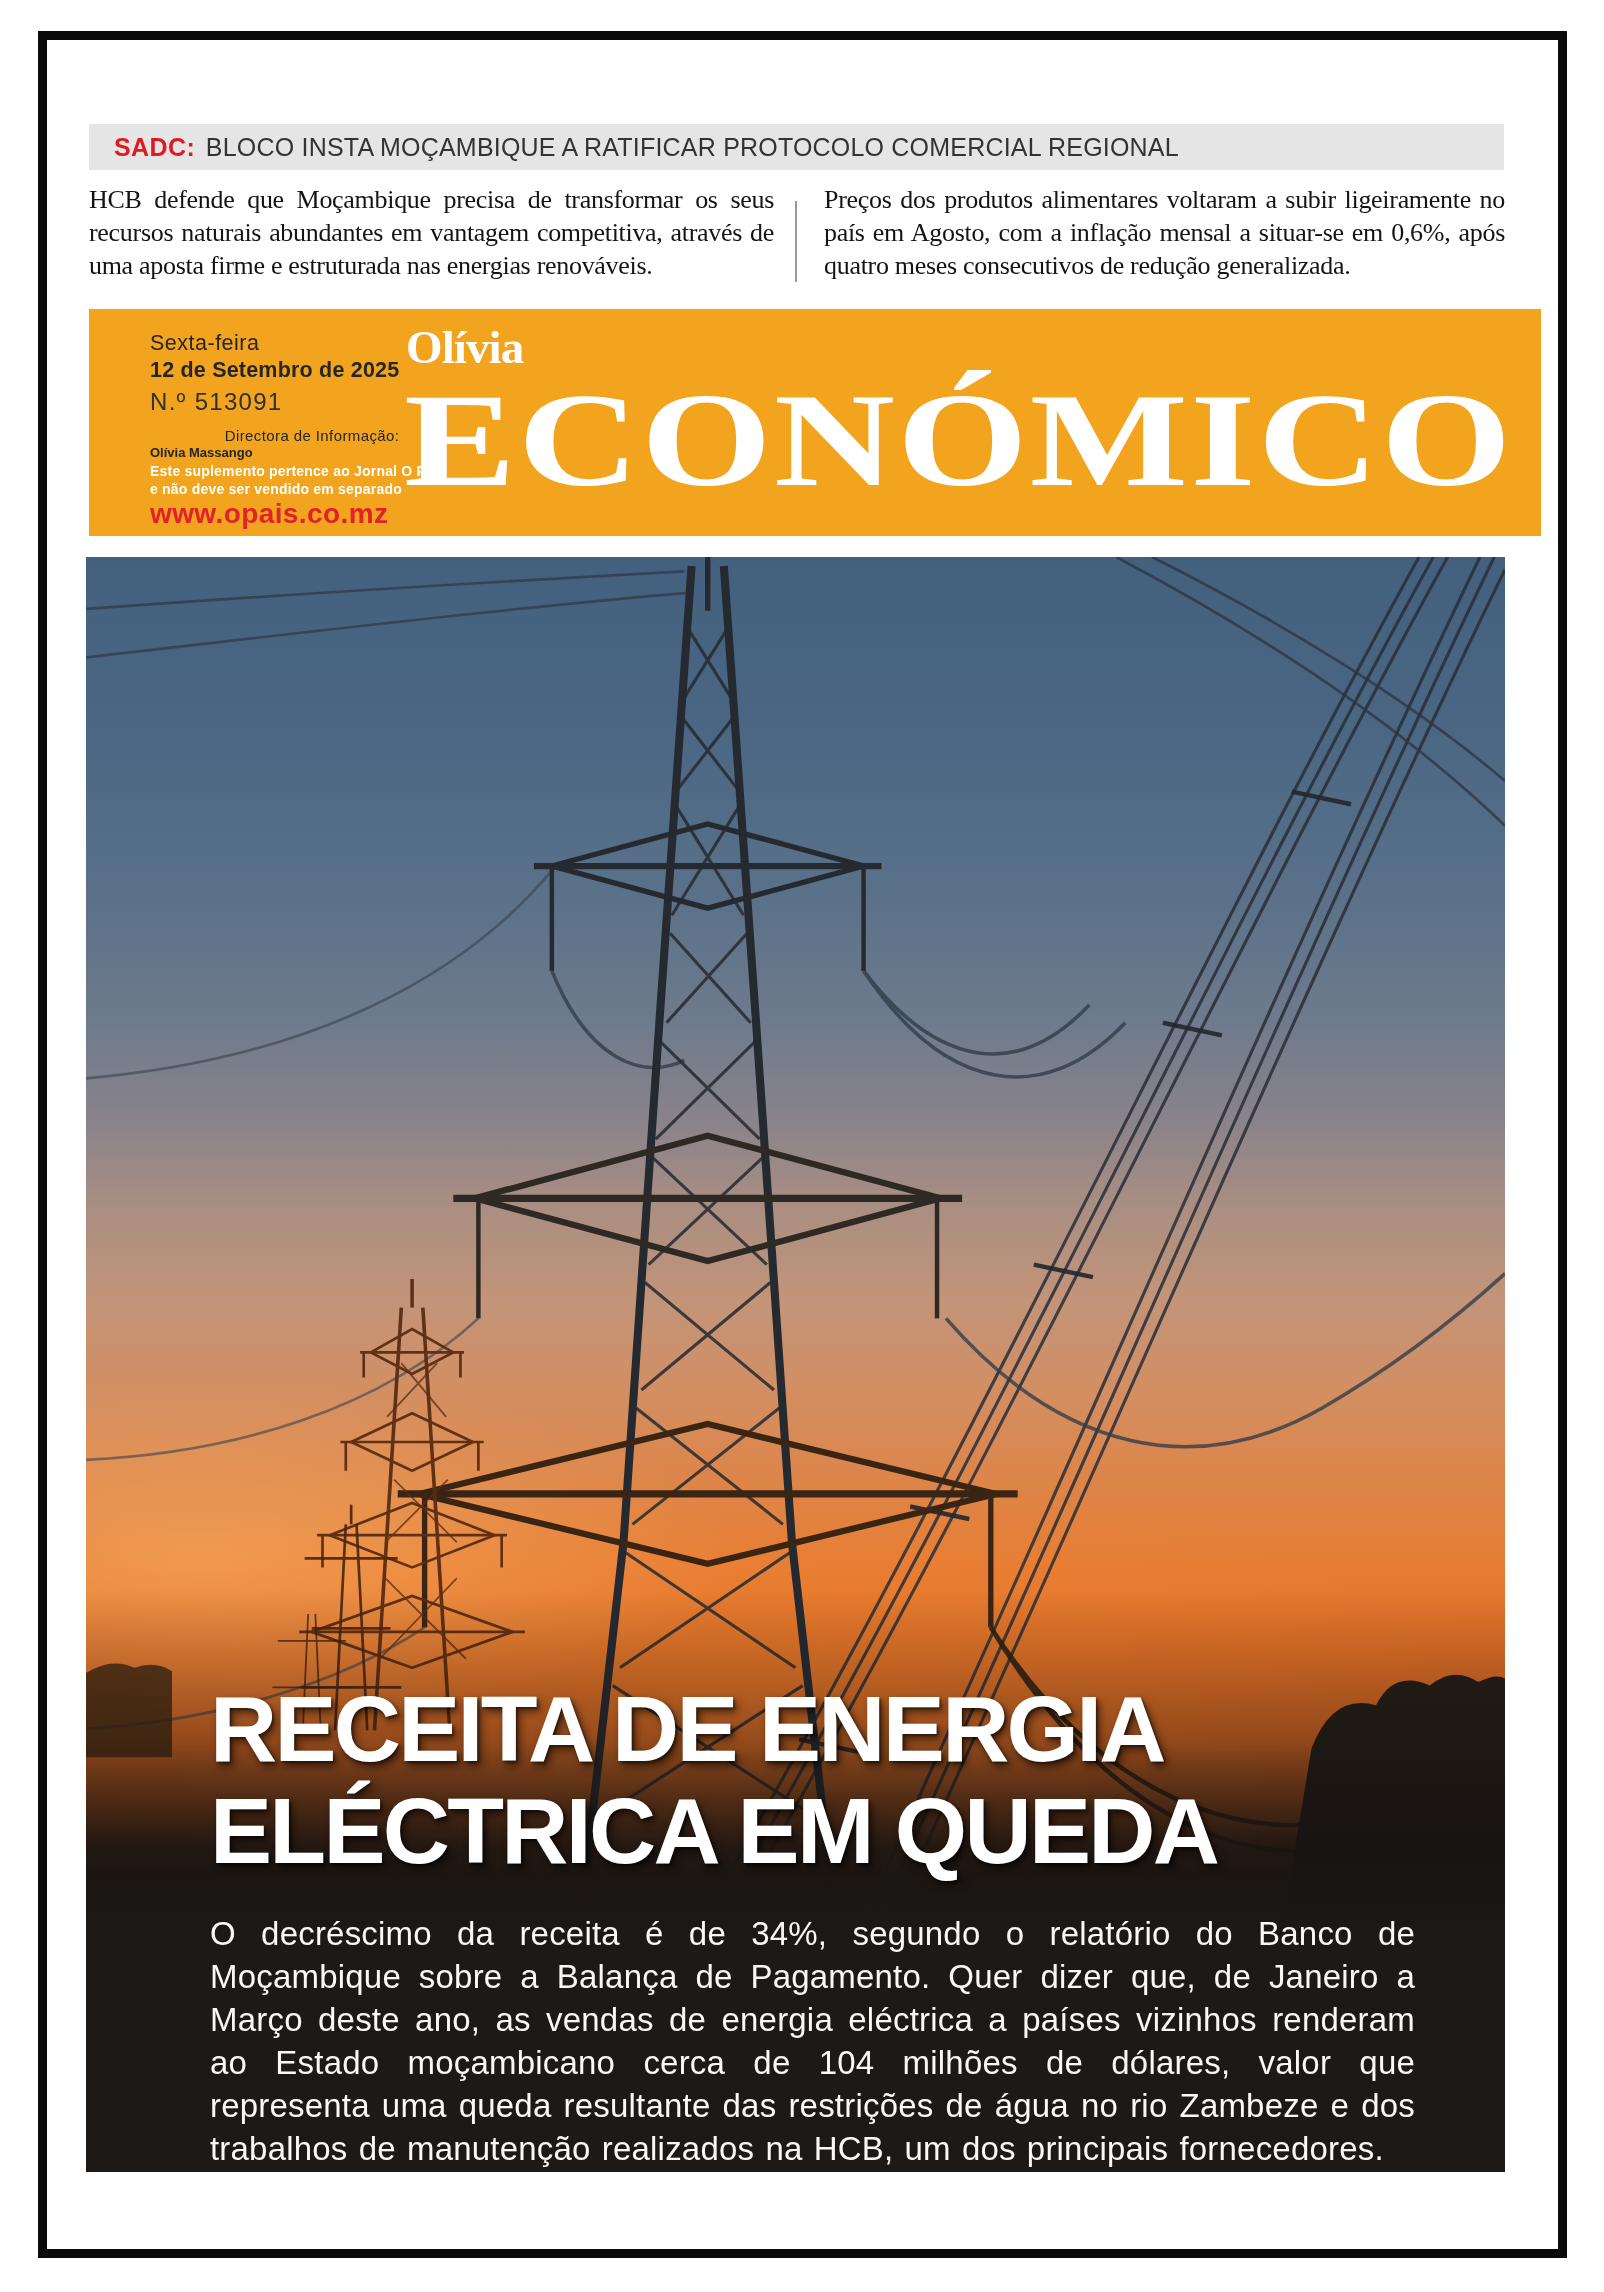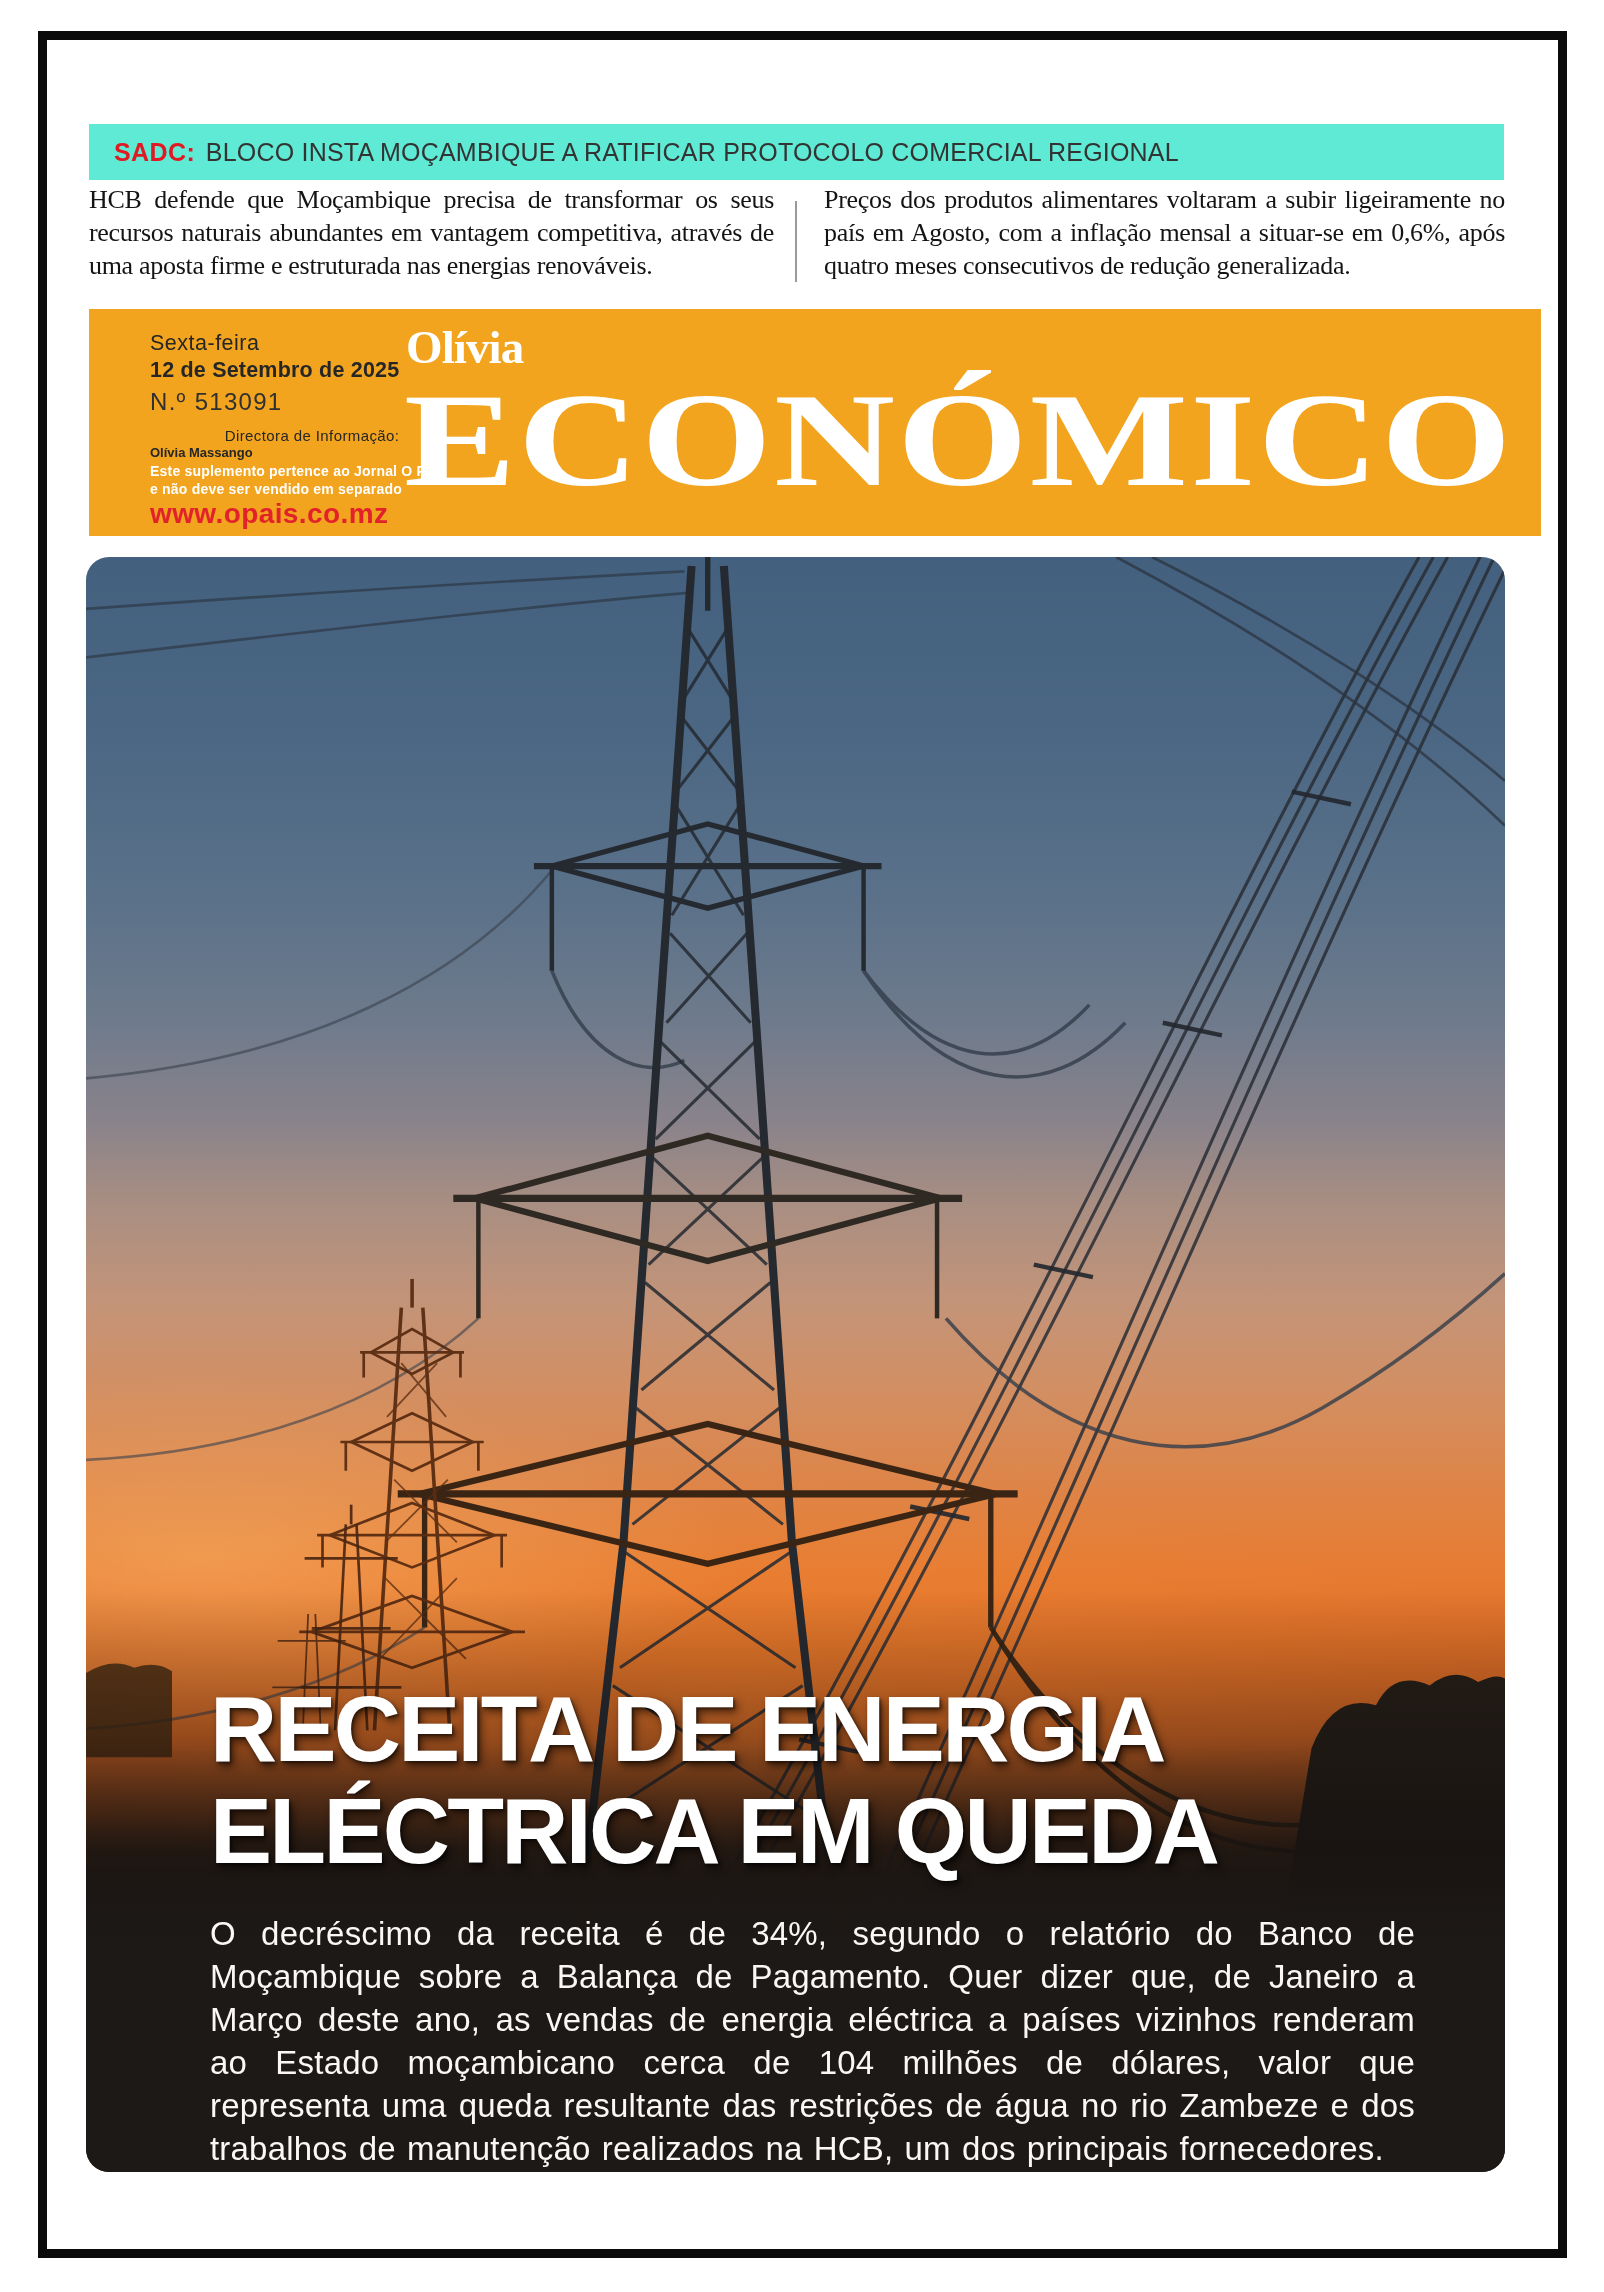--- a/index.html
+++ b/index.html
@@ -2,22 +2,22 @@
 <html lang="pt" style="font-size:14.3px"><head>
 <meta charset="utf-8">
 <style>
   html,body{margin:0;padding:0;background:#fff;}
   .page{position:relative;width:1605px;height:2293px;background:#fff;
         font-family:"Liberation Sans",sans-serif;overflow:hidden;}
   .frame{position:absolute;left:38px;top:31px;width:1529px;height:2227px;
          border:9px solid #0b0b0b;box-sizing:border-box;pointer-events:none;}
 
   
-  .kicker{position:absolute;left:89px;top:124px;width:1415px;height:56px;
-          background:#5eead4;display:flex;align-items:center;padding-left:25px;
+  .kicker{position:absolute;left:89px;top:124px;width:1415px;height:46px;
+          background:#e5e5e5;display:flex;align-items:center;padding-left:25px;
           box-sizing:border-box;font-size:25px;color:#333;}
   .kicker .tag{color:#e01a22;font-weight:700;margin-right:10.7px;letter-spacing:0.4px;}
   .kicker .txt{font-weight:400;letter-spacing:0.2px;}
 
   
   .intro{position:absolute;top:183px;font-family:"Liberation Serif",serif;
          font-size:26px;line-height:33px;color:#141414;text-align:justify;
          letter-spacing:-0.3px;}
   .intro.left{left:89px;width:685px;}
   .intro.right{left:824px;width:681px;}
@@ -42,21 +42,21 @@
             font-family:"Liberation Serif",serif;font-weight:700;font-size:133px;
             line-height:136px;letter-spacing:1.8px;transform:scaleX(1.26);
             transform-origin:left top;white-space:nowrap;}
 
   
   .photo{position:absolute;left:86px;top:557px;width:1419px;height:1615px;overflow:hidden;
          background:linear-gradient(180deg,
            #43607e 0%, #4a6683 10%, #5a7189 21%, #6f7b8c 29%,
            #8a838b 35%, #a88e82 40%, #c39479 46%, #d28f63 51.5%,
            #dd854a 57%, #e67c33 62.5%, #e26f26 68%, #d96521 73.6%,
-           #a14d1c 78%, #3f2a1a 81.4%, #272120 84.7%, #242020 100%);border-radius:23px;}
+           #a14d1c 78%, #3f2a1a 81.4%, #272120 84.7%, #242020 100%);}
   .photo .glow{position:absolute;inset:0;
          background:radial-gradient(ellipse 55% 16% at 8% 62%, rgba(255,196,120,.40), rgba(255,196,120,0) 70%),
                     radial-gradient(ellipse 75% 18% at 45% 70%, rgba(255,150,50,.22), rgba(255,150,50,0) 75%);}
   .photo .shade{position:absolute;inset:0;
          background:linear-gradient(180deg, rgba(20,16,14,0) 64%, rgba(20,16,14,.35) 73%,
                     rgba(22,18,16,.85) 80%, rgba(29,25,22,1) 86%);}
   .photo svg{position:absolute;inset:0;}
 
   .cover-head{position:absolute;left:124px;top:1121px;margin:0;color:#fff;
               font-size:93px;line-height:102px;font-weight:700;letter-spacing:-2.7px;

